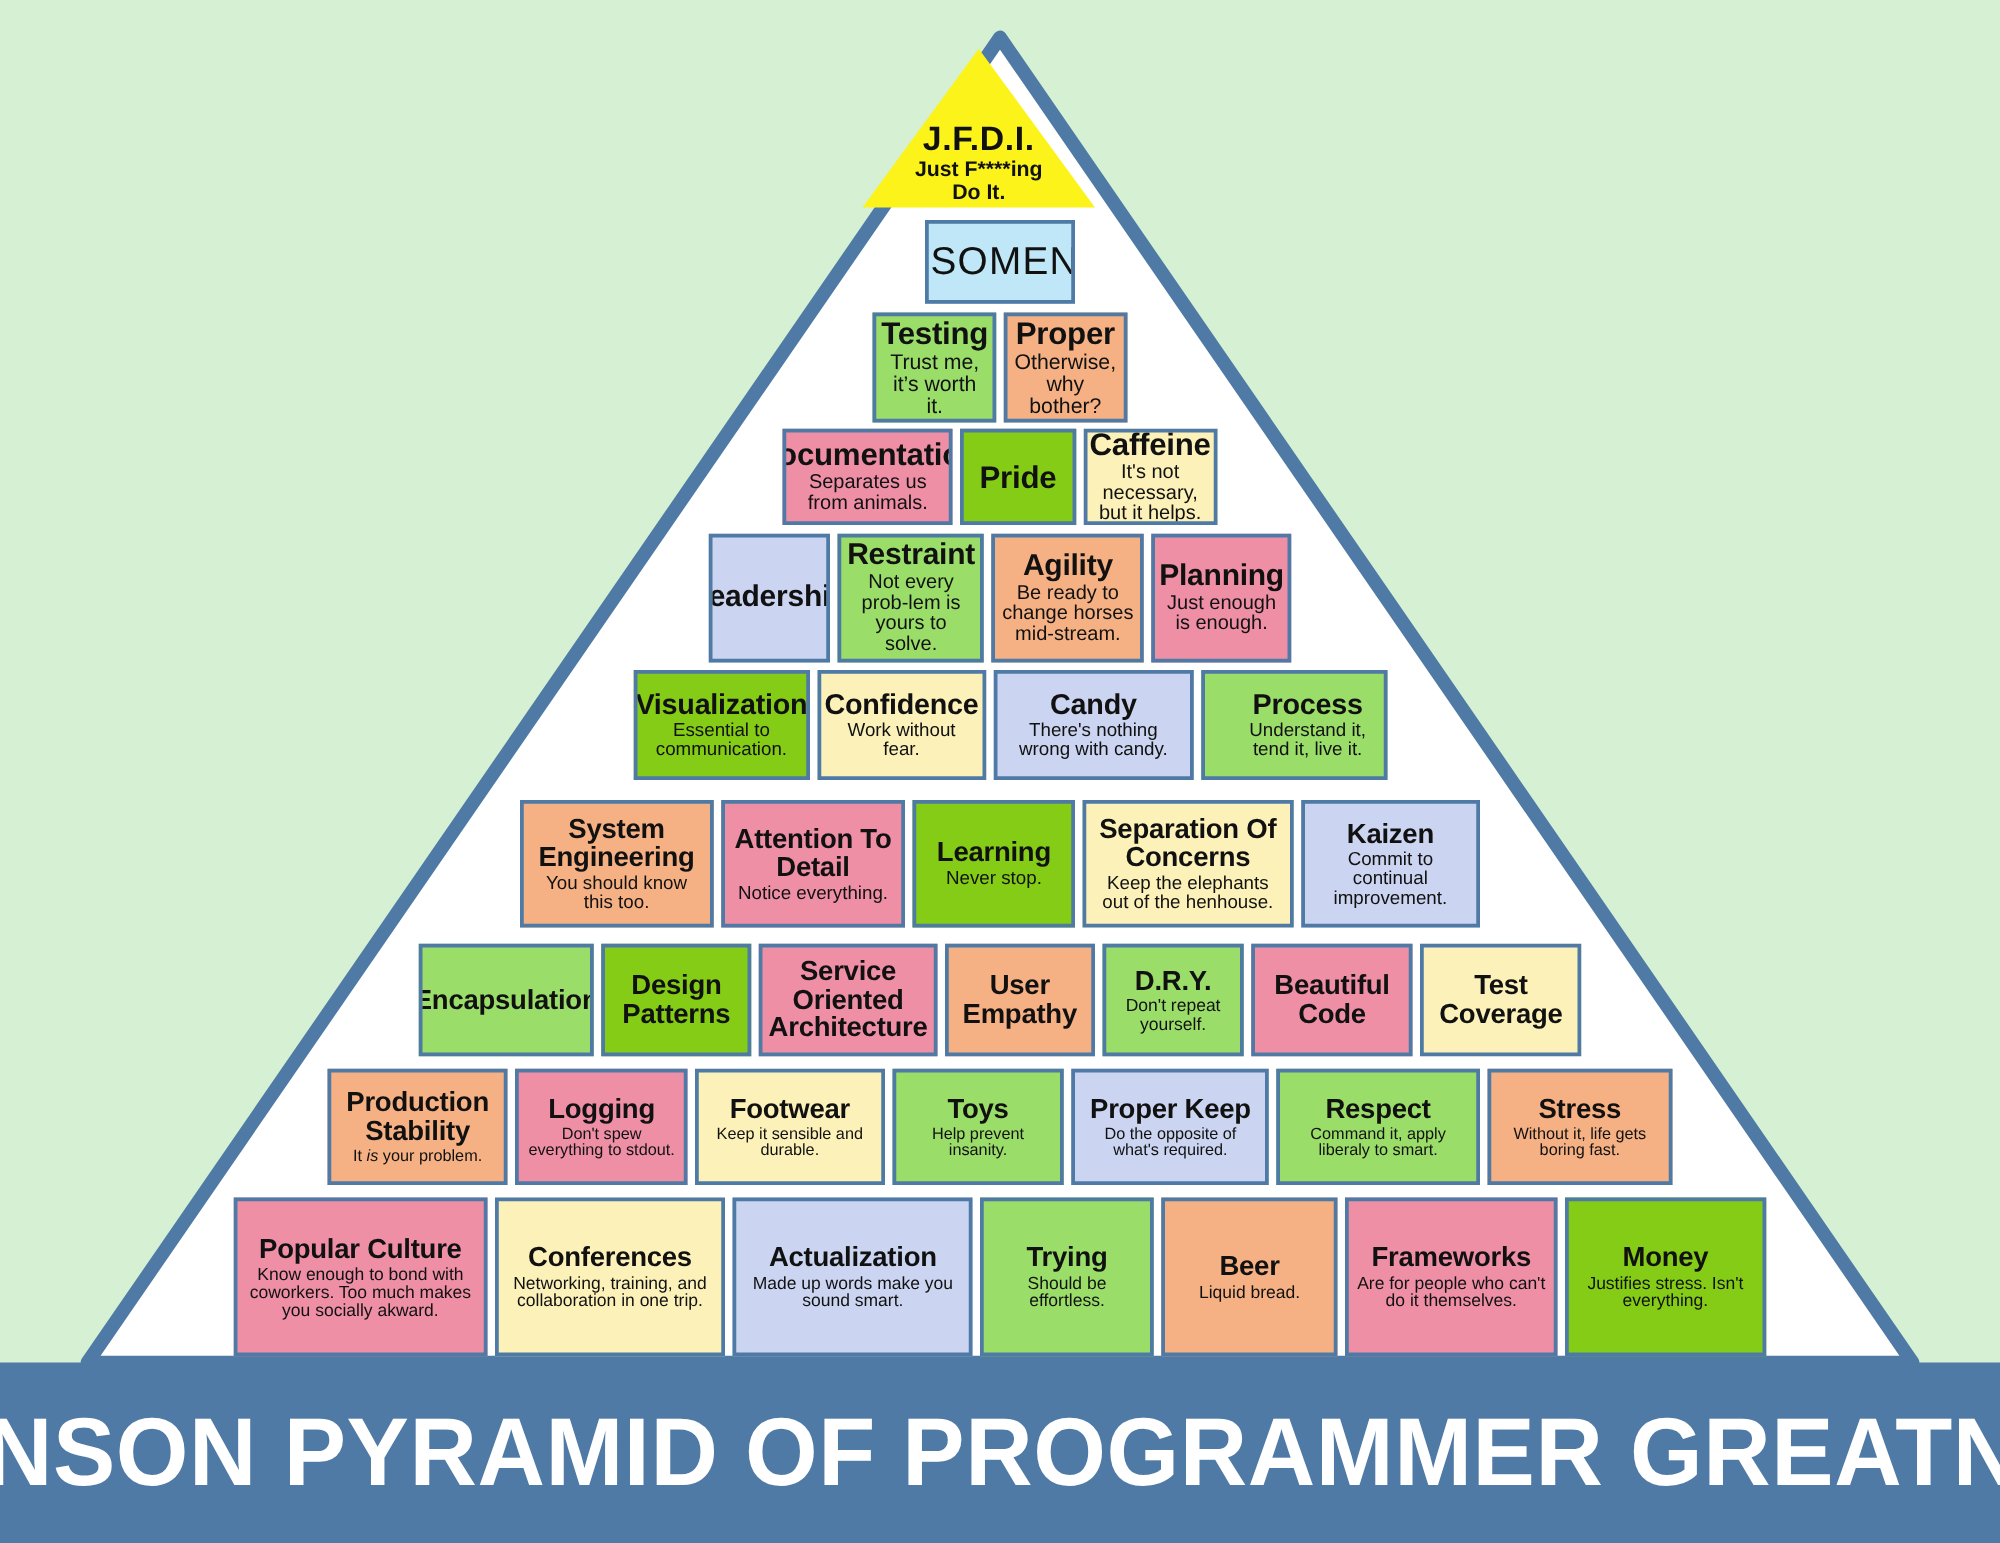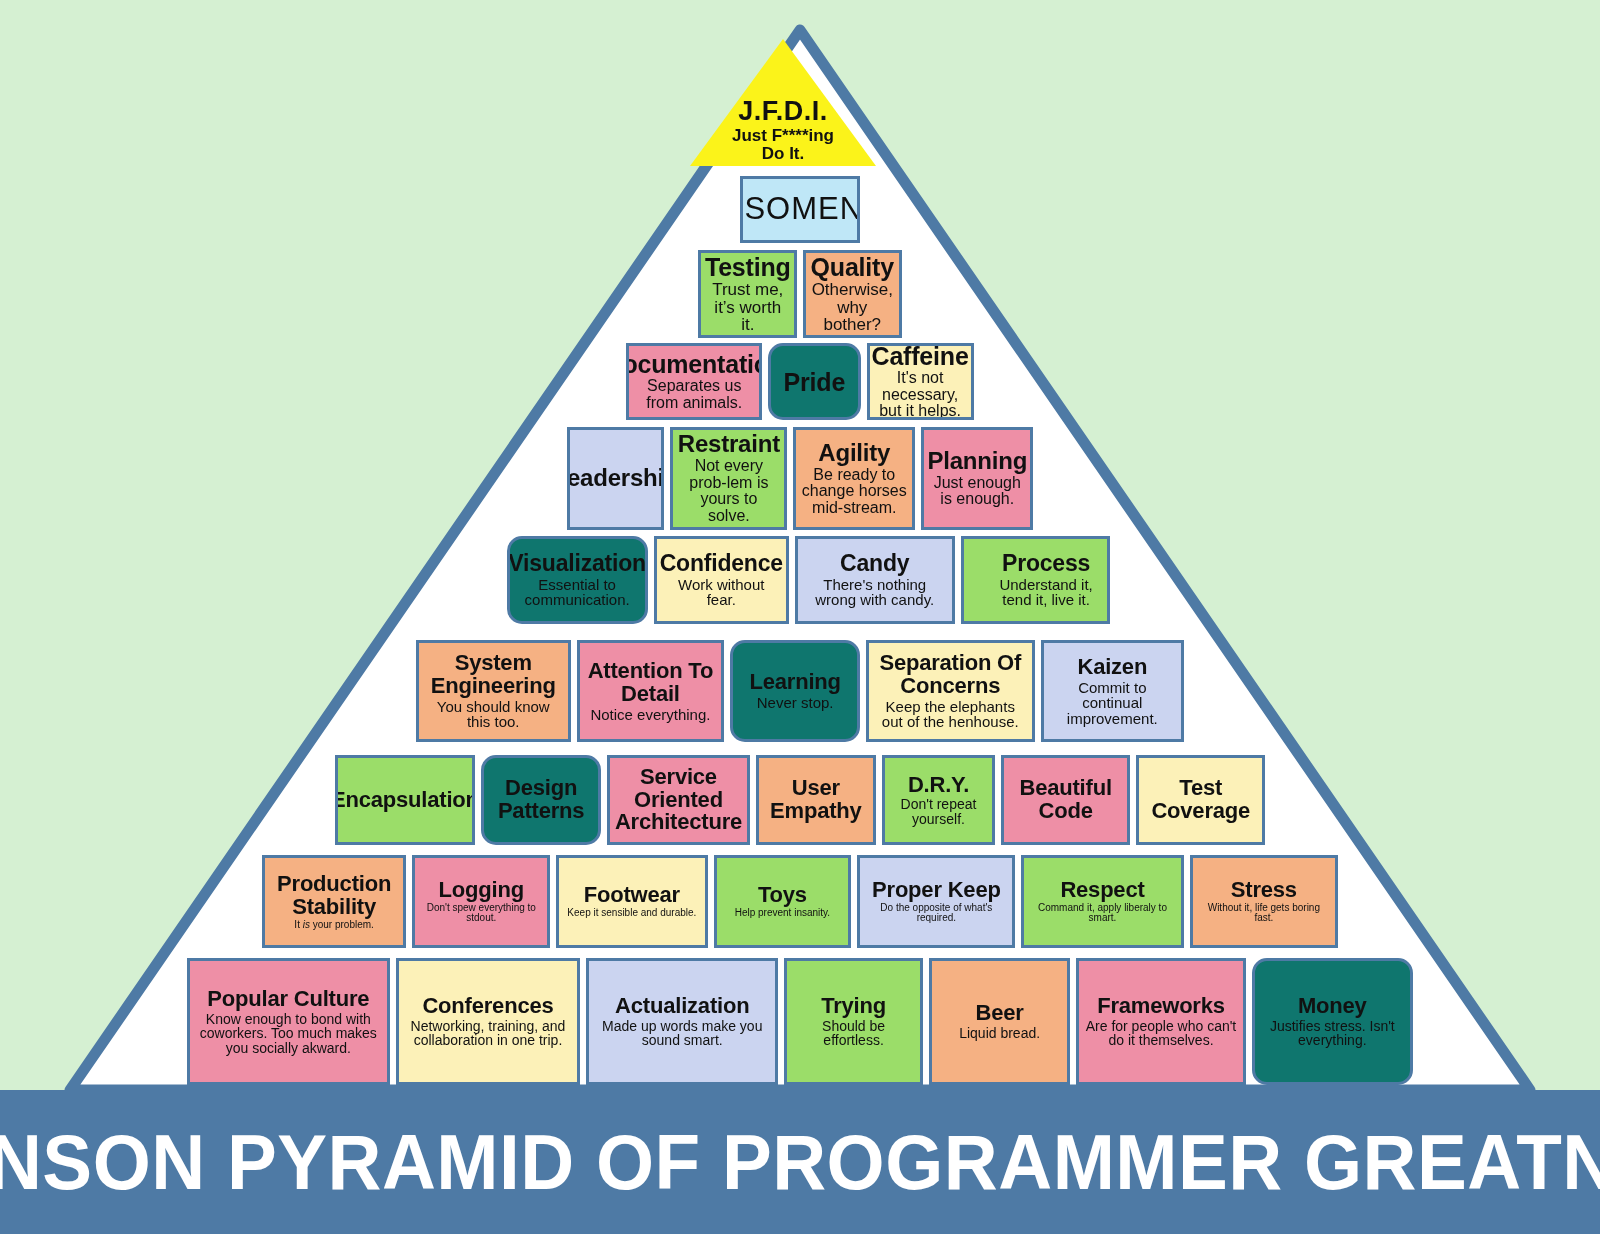--- a/index.html
+++ b/index.html
@@ -70,21 +70,21 @@
     white-space: nowrap;
   }
   .block .b-sub {
     font-weight: 400;
     margin-top: 1px;
   }
   .c-skyblue  { background: #bfe7f7; }
   .c-green    { background: #9bdd69; }
   .c-orange   { background: #f5b183; }
   .c-pink     { background: #ee8fa6; }
-  .c-blue     { background: #0f766e; border-radius: 15px; }
+  .c-blue     { background: #84cc16; }
   .c-cream    { background: #fcf1b8; }
   .c-lav      { background: #cbd4f0; }
 
   
   #apex {
     position: absolute;
     left: 687px;
     top: 36px;
     width: 192px;
     height: 133px;
@@ -126,21 +126,21 @@
   }
 
   
   .r2 .b-title { font-size: 31px; font-weight: 400; letter-spacing: 1px;}
   .r3 .b-title { font-size: 25px; } .r3 .b-sub { font-size: 17px; }
   .r4 .b-title { font-size: 25px; } .r4 .b-sub { font-size: 16px; }
   .r5 .b-title { font-size: 24px; } .r5 .b-sub { font-size: 16px; }
   .r6 .b-title { font-size: 23px; } .r6 .b-sub { font-size: 15px; }
   .r7 .b-title { font-size: 22px; } .r7 .b-sub { font-size: 15px; }
   .r8 .b-title { font-size: 22px; } .r8 .b-sub { font-size: 14px; }
-  .r9 .b-title { font-size: 22px; } .r9 .b-sub { font-size: 10px; }
+  .r9 .b-title { font-size: 22px; } .r9 .b-sub { font-size: 13px; }
   .r10 .b-title { font-size: 22px; } .r10 .b-sub { font-size: 14px; }
   .b-title.two-line { white-space: normal; }
   .b-sub em { font-style: italic; }
 </style>
 </head>
 <body>
 
 <div id="pyramid-stage">
 
   <svg id="pyramid-shape" viewBox="0 0 1600 1234">
@@ -163,21 +163,21 @@
         <div class="block c-skyblue" style="flex: 1 1 0px;">
           <div class="b-title">AWESOMENESS</div>
         </div>
       </div>
       <div class="pyr-row r3" style="top: 250px; height: 88px; left: 698.491px; width: 203.019px;">
         <div class="block c-green" style="flex: 1 1 0px;">
           <div class="b-title">Testing</div>
           <div class="b-sub">Trust me, it’s worth it.</div>
         </div>
         <div class="block c-orange" style="flex: 1 1 0px;">
-          <div class="b-title">Quality</div>
+          <div class="b-title">Proper</div>
           <div class="b-sub">Otherwise, why bother?</div>
         </div>
       </div>
       <div class="pyr-row r4" style="top: 343px; height: 77px; left: 626.443px; width: 347.113px;">
         <div class="block c-pink" style="flex: 1.25 1 0px;">
           <div class="b-title">Documentation</div>
           <div class="b-sub">Separates us from animals.</div>
         </div>
         <div class="block c-blue" style="flex: 0.8 1 0px;">
           <div class="b-title">Pride</div>

